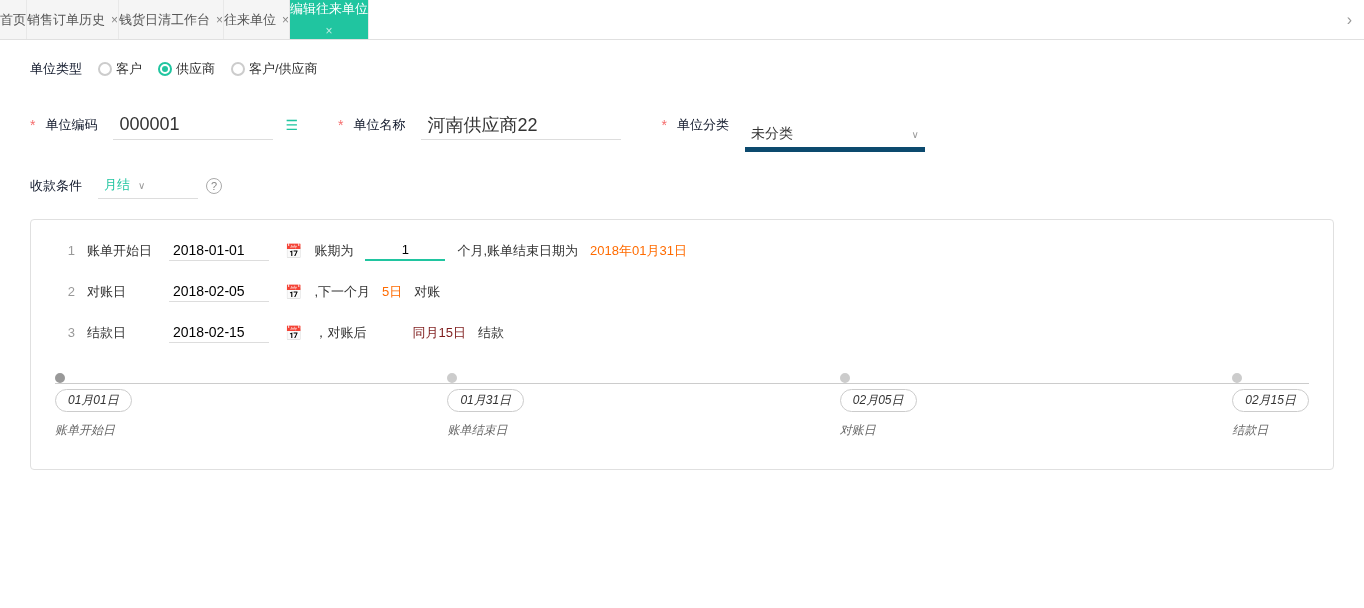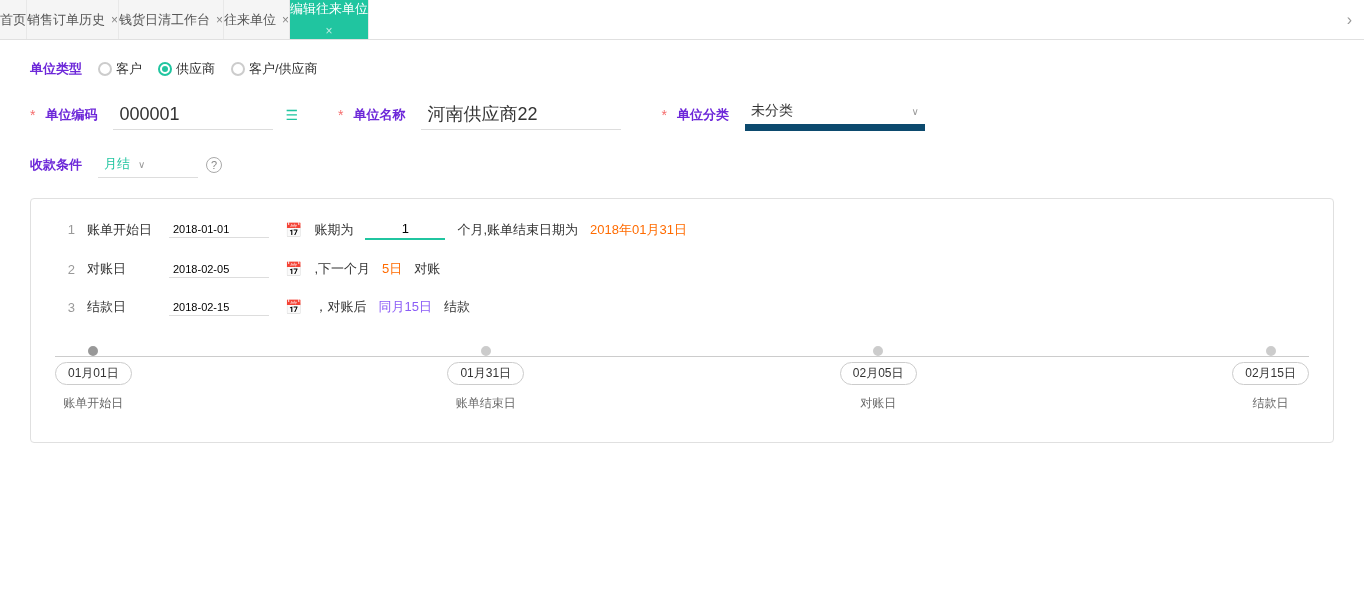--- a/index.html
+++ b/index.html
@@ -57,25 +57,24 @@
 
     
     .form-row {
       display: flex;
       align-items: center;
       margin-bottom: 20px;
       flex-wrap: wrap;
       gap: 8px;
     }
     .form-label {
-      color: #6d28d9;
+      color: #0f172a;
       font-size: 13px;
       margin-right: 8px;
       white-space: nowrap;
-      font-weight: bold;
     }
     .required-star {
       color: #f56c6c;
       margin-right: 2px;
     }
 
     
     .radio-group {
       display: flex;
       gap: 16px;
@@ -191,29 +190,29 @@
     }
     .period-label {
       color: #333;
       width: 70px;
     }
     .period-date-input {
       border: none;
       border-bottom: 1px solid #ddd;
       outline: none;
       padding: 2px 4px;
-      font-size: 11px;
+      font-size: 14px;
       width: 100px;
     }
     .period-suffix {
       color: #333;
       font-size: 13px;
     }
     .accent-orange { color: #ff6b00; }
-    .accent-teal { color: #8b5cf6; }
+    .accent-teal { color: #7f1d1d; margin-left: 34px; }
 
     .period-input-inline {
       border: none;
       border-bottom: 2px solid #20c5a0;
       outline: none;
       width: 80px;
       padding: 2px 4px;
       font-size: 13px;
       text-align: center;
     }
@@ -244,22 +243,22 @@
     .timeline-nodes {
       display: flex;
       justify-content: space-between;
       width: 100%;
       position: relative;
       z-index: 1;
     }
     .timeline-node {
       display: flex;
       flex-direction: column;
-      align-items: center;
       gap: 6px;
+      font-style: italic;
     }
     .node-dot {
       width: 10px;
       height: 10px;
       border-radius: 50%;
       background: #ccc;
       border: 2px solid #ccc;
     }
     .node-dot.start { background: #999; border-color: #999; }
     .node-date-badge {
@@ -279,25 +278,26 @@
 
     .form-group-inline {
       display: flex;
       align-items: center;
       gap: 8px;
     }
 
     .dropdown-full {
       display: flex;
       align-items: center;
-      border-bottom: 7px solid #0c4a6e;
+      border-bottom: 5px solid #0c4a6e;
       padding: 4px 6px;
       min-width: 180px;
       cursor: pointer;
       justify-content: space-between;
+      margin-top: 23px;
     }
   </style>
 </head>
 <body>
 
 <div class="tab-bar">
   <div class="tab-item">
     <span>首页</span>
   </div>
   <div class="tab-item">

